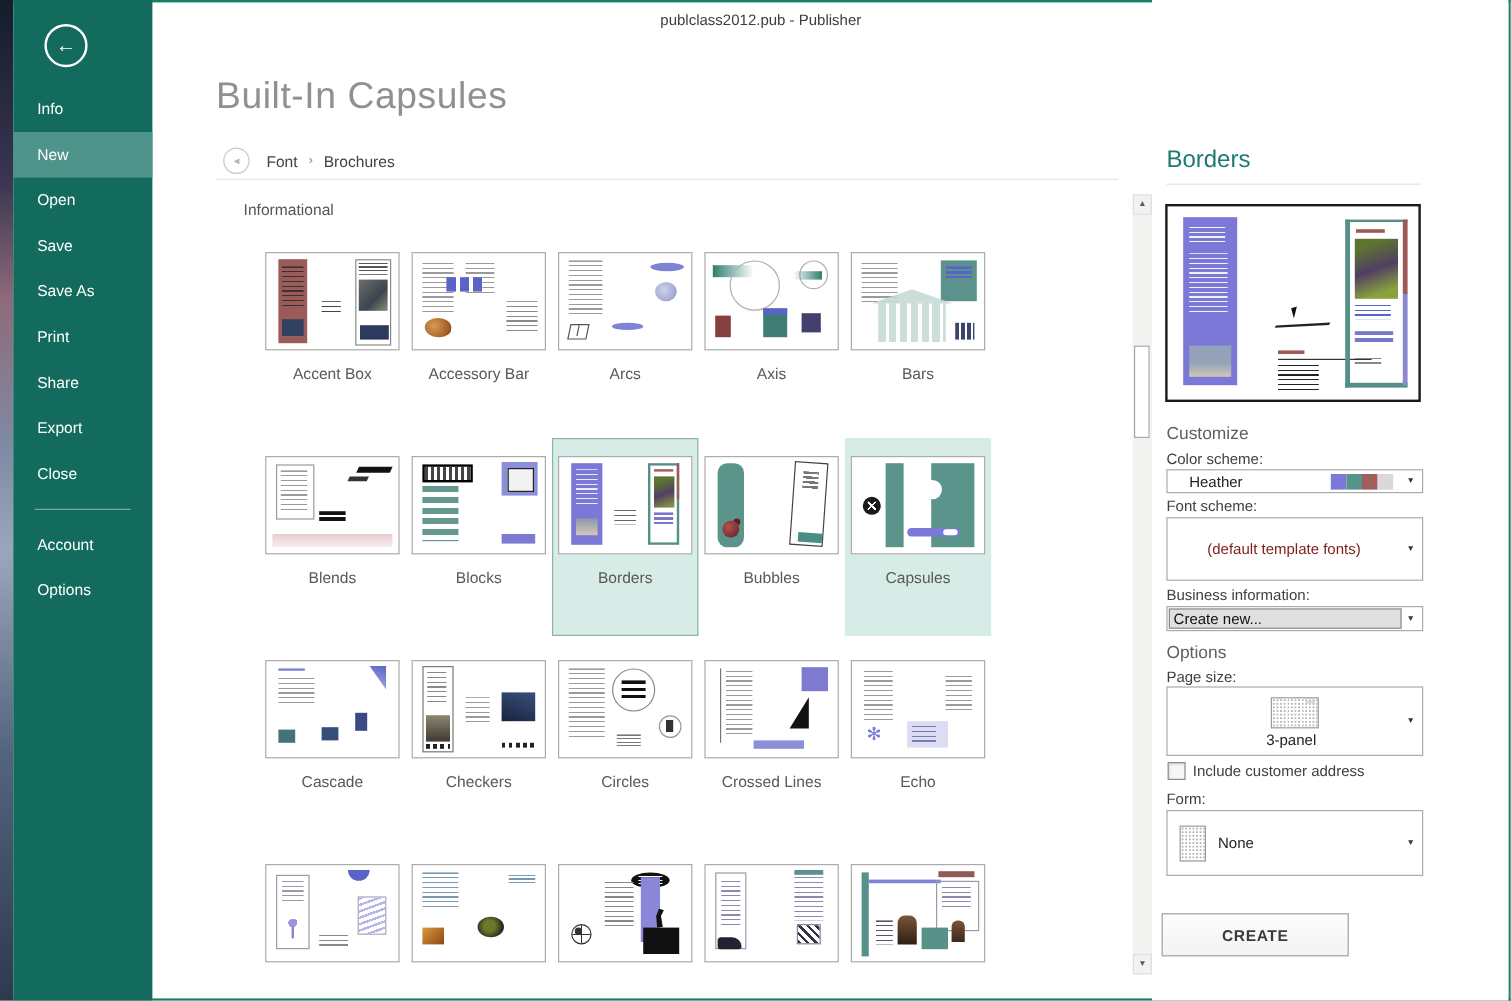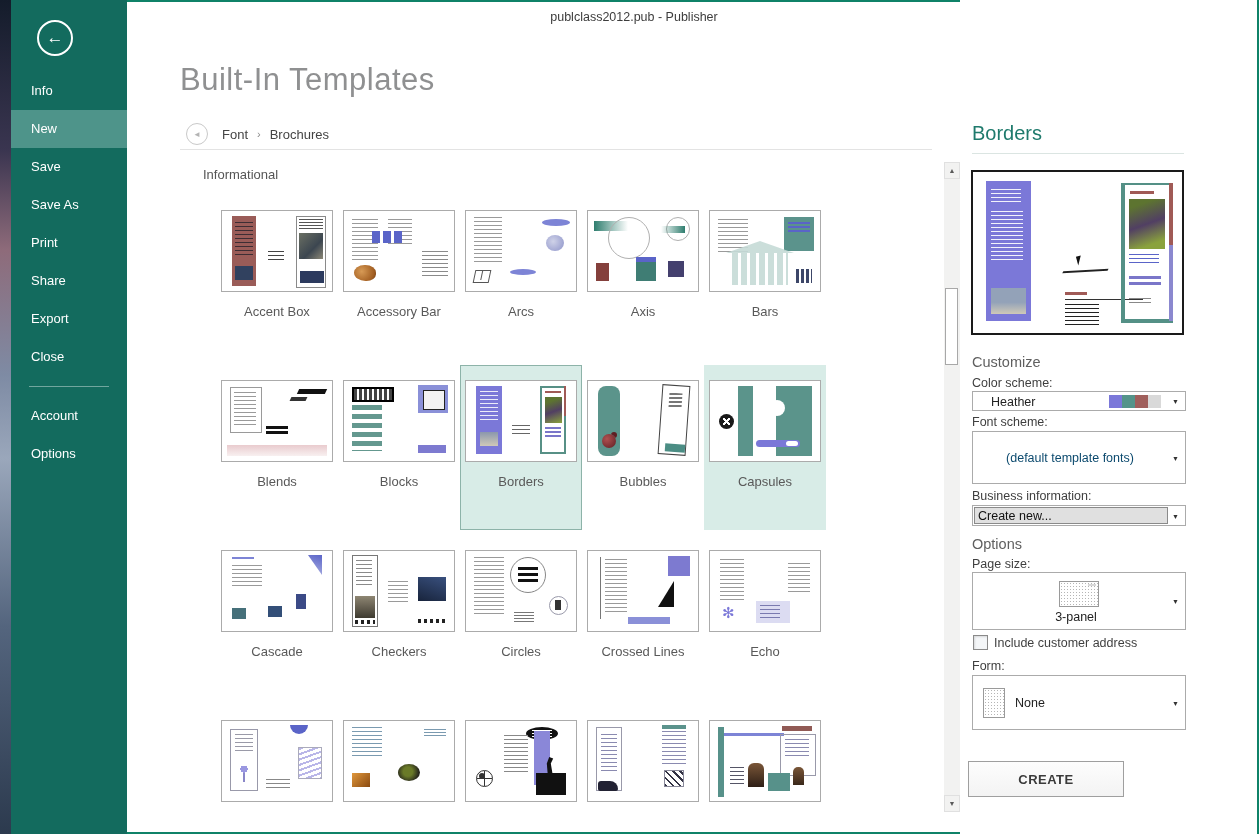--- a/index.html
+++ b/index.html
@@ -235,21 +235,21 @@
 
   .sect-heading{position:absolute;left:12px;font-size:14.5px;color:#5f5f5f;}
   .fld-label{position:absolute;left:12px;font-size:12.5px;color:#3f3f3f;}
   .combo{position:absolute;left:12px;width:214px;border:1px solid #ababab;background:#fff;box-sizing:border-box;cursor:pointer;}
   .combo .arrow{position:absolute;right:6px;top:50%;transform:translateY(-50%);font-size:7px;color:#333;}
   .combo-cs{top:391px;height:20px;}
   .combo-cs .val{position:absolute;left:7px;top:3px;font-size:12.5px;color:#222;margin-left:11px;}
   .swatches{position:absolute;right:24px;top:3px;display:flex;}
   .swatch{width:13px;height:13px;}
   .combo-fs{top:431px;height:53px;}
-  .combo-fs .val{position:absolute;left:0;right:18px;top:19px;text-align:center;font-size:12.5px;color:#0c4a6e;}
+  .combo-fs .val{position:absolute;left:0;right:18px;top:19px;text-align:center;font-size:12.5px;color:#7f1d1d;}
   .combo-bi{top:505px;height:21px;}
   .combo-bi .inner{position:absolute;left:1px;top:1px;bottom:1px;right:17px;background:#e0e0e0;border:1px solid #8a8a8a;box-sizing:border-box;}
   .combo-bi .val{position:absolute;left:5px;top:3px;font-size:12.5px;color:#111;}
   .combo-ps{top:572px;height:58px;}
   .ps-icon{position:absolute;left:86px;top:8px;width:40px;height:26px;border:1px solid #9a9a9a;
      background-image:radial-gradient(#b5b5b5 .8px,transparent .9px);background-size:3px 3px;box-sizing:border-box;}
   .ps-icon::before{content:"";position:absolute;left:12px;top:0;bottom:0;width:1px;background:#fff;box-shadow:12px 0 0 #fff;}
   .ps-icon::after{content:"";position:absolute;right:2px;top:2px;width:8px;height:2px;background:#d9d9d9;}
   .combo-ps .val{position:absolute;left:12px;right:18px;top:37px;text-align:center;font-size:12.5px;color:#222;}
   .chk-row{position:absolute;left:13px;top:635px;display:flex;align-items:center;cursor:pointer;}
@@ -287,33 +287,34 @@
         <span class="body"></span>
       </span>
     </div>
   </div>
 
   <div class="sidebar">
     <div class="back-btn">←</div>
     <div class="nav">
         <div class="nav-item">Info</div>
         <div class="nav-item selected">New</div>
+        <div class="nav-item">Open</div>
         <div class="nav-item">Save</div>
         <div class="nav-item">Save As</div>
         <div class="nav-item">Print</div>
         <div class="nav-item">Share</div>
         <div class="nav-item">Export</div>
         <div class="nav-item">Close</div>
         <div class="nav-divider"></div>
         <div class="nav-item">Account</div>
         <div class="nav-item">Options</div>
       </div>
   </div>
 
-  <div class="page-title">Built-In Templates</div>
+  <div class="page-title">Built-In Capsules</div>
   <div class="breadcrumb">
     <span class="crumb-back">◄</span>
     <span class="crumb-link">Font</span>
     <span class="crumb-sep">›</span>
     <span class="crumb-link">Brochures</span>
   </div>
   <div class="main-divider"></div>
   <div class="section-label">Informational</div>
 
   <div class="grid">

